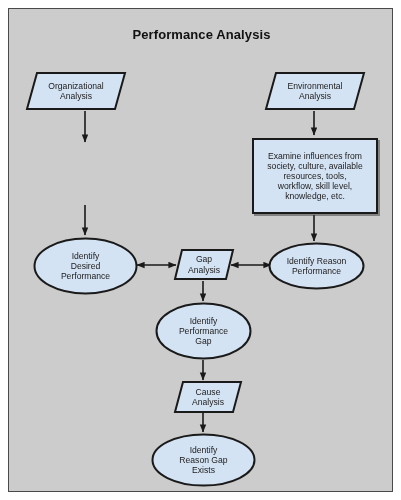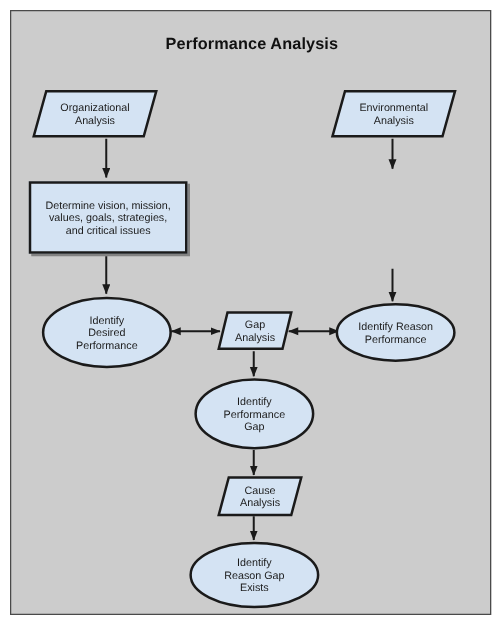--- a/index.html
+++ b/index.html
@@ -151,24 +151,26 @@
   </div>
 
   <div class="para-wrap" style="left:255px; top:62px; width:102px; height:40px;">
     <svg width="102" height="40" viewBox="0 0 102 40">
       <polygon points="12,2 100,2 90,38 2,38" fill="#d4e3f3" stroke="#1a1a1a" stroke-width="2"></polygon>
     </svg>
     <div class="para-label">Environmental
 Analysis</div>
   </div>
 
-  <div class="node rect" style="left:14px; top:136px; width:127px; height:58px;">Determine vision, mission,
-values, goals, strategies,
-and critical issues</div>
-
+
+  <div class="node rect" style="left:243px; top:129px; width:126px; height:76px;">Examine influences from
+society, culture, available
+resources, tools,
+workflow, skill level,
+knowledge, etc.</div>
 
   <div class="ell-wrap" style="left:24px; top:228px; width:105px; height:58px;">
     <svg width="105" height="58" viewBox="0 0 105 58">
       <ellipse cx="52.5" cy="29" rx="51" ry="27.5" fill="#d4e3f3" stroke="#1a1a1a" stroke-width="2"></ellipse>
     </svg>
     <div class="ell-label">Identify
 Desired
 Performance</div>
   </div>
 

